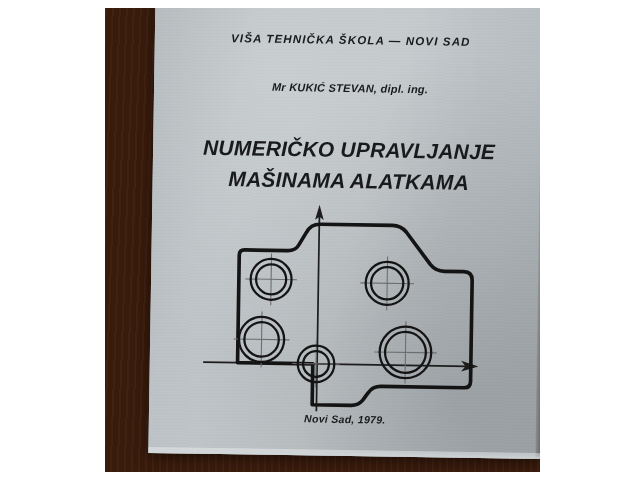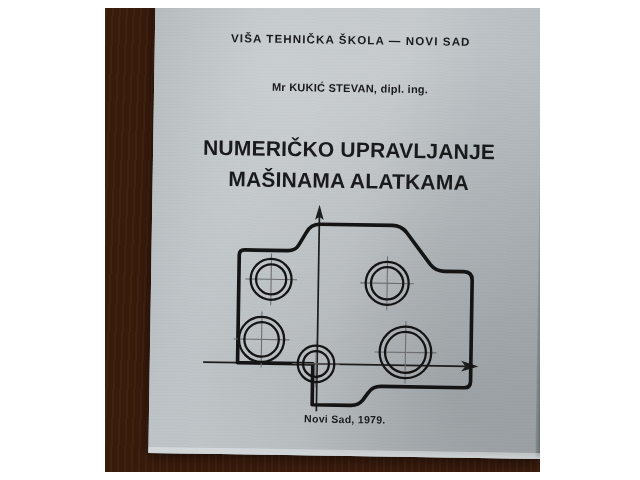--- a/index.html
+++ b/index.html
@@ -14,20 +14,21 @@
     overflow: hidden;
     font-family: "Liberation Sans", sans-serif;
   }
 
   #photo {
     position: relative;
     width: 640px;
     height: 480px;
     background: #ffffff;
     overflow: hidden;
+    font-style: italic;
   }
 
   
   #table-surface {
     position: absolute;
     left: 0;
     top: 0;
     width: 640px;
     height: 480px;
     background:

